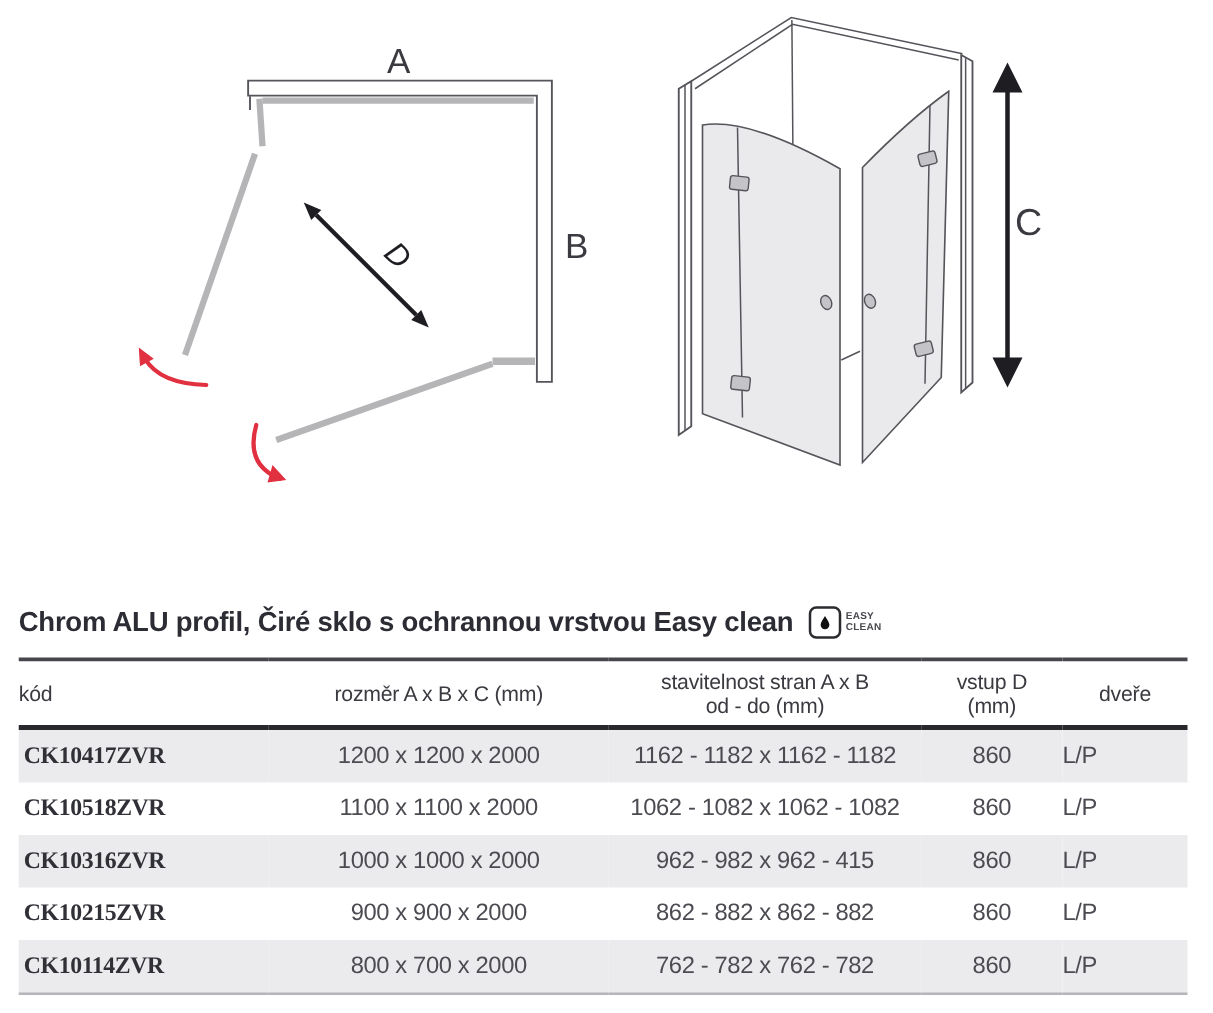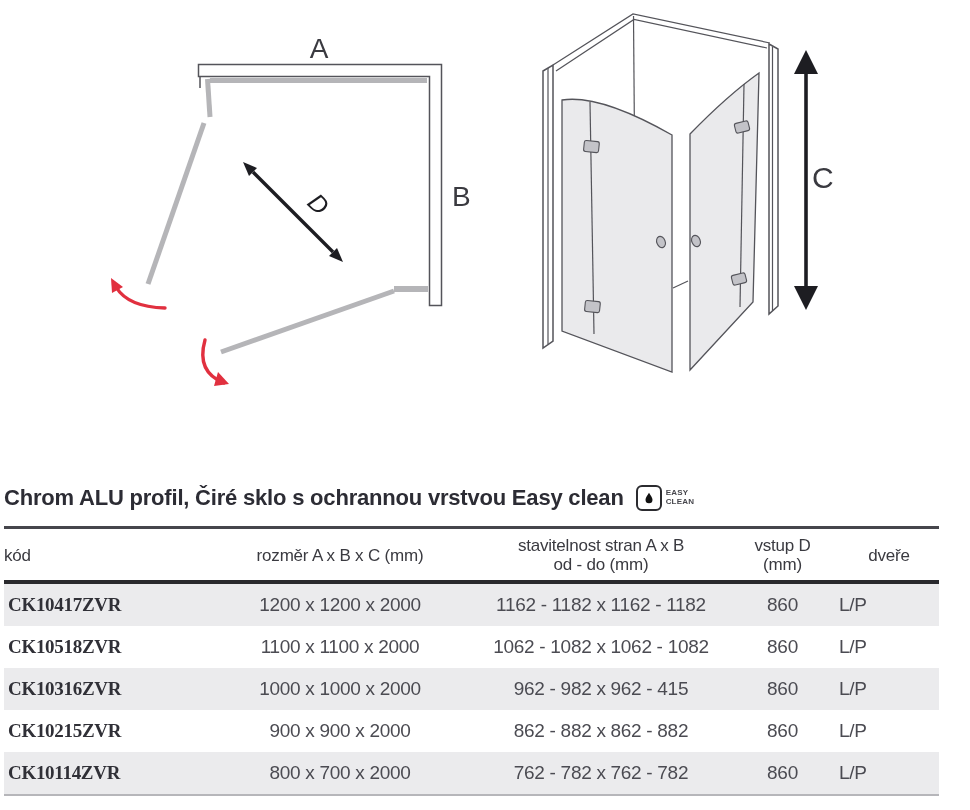--- a/index.html
+++ b/index.html
@@ -17,21 +17,21 @@
   .st-thin{stroke:var(--outline-dark,#54545a);stroke-width:1.2;fill:none;}
   .st-arrow{stroke:var(--arrow-black,#1d1d22);fill:none;}
   .st-arrowhead{fill:var(--arrow-black,#1d1d22);stroke:none;}
   .st-red{stroke:var(--accent-red,#e1303f);stroke-width:3.4;fill:none;stroke-linecap:round;}
   .st-redhead{fill:var(--accent-red,#e1303f);stroke:none;}
   .st-hw{fill:var(--hardware-fill,#c3c3c8);stroke:var(--outline-dark,#54545a);stroke-width:1.1;}
   .dim-label{font-family:"Liberation Sans",sans-serif;font-size:28px;fill:#3a3a40;}
   .dim-label-d{font-family:"Liberation Sans",sans-serif;font-size:25px;font-style:italic;fill:#1d1d22;}
 
   
-  .sheet{position:absolute;left:4px;width:935px;top:482px;}
+  .sheet{position:absolute;left:15px;width:935px;top:482px;}
   .title-row{display:flex;align-items:center;gap:12px;height:31px;}
   h1{margin:0;font-size:22px;font-weight:700;color:var(--text-dark,#2c2c34);letter-spacing:-0.2px;white-space:nowrap;}
   .badge{display:flex;align-items:center;gap:4px;}
   .badge-box{width:26px;height:26px;border:2px solid #2b2b2f;border-radius:6px;
     display:flex;align-items:center;justify-content:center;background:#fff;box-sizing:border-box;}
   .badge-box svg{width:14px;height:14px;}
   .badge-box path{fill:#111;}
   .badge-text{display:flex;flex-direction:column;font-size:8px;font-weight:700;
     color:#47474d;line-height:8.5px;letter-spacing:0.2px;justify-content:flex-end;}
 

